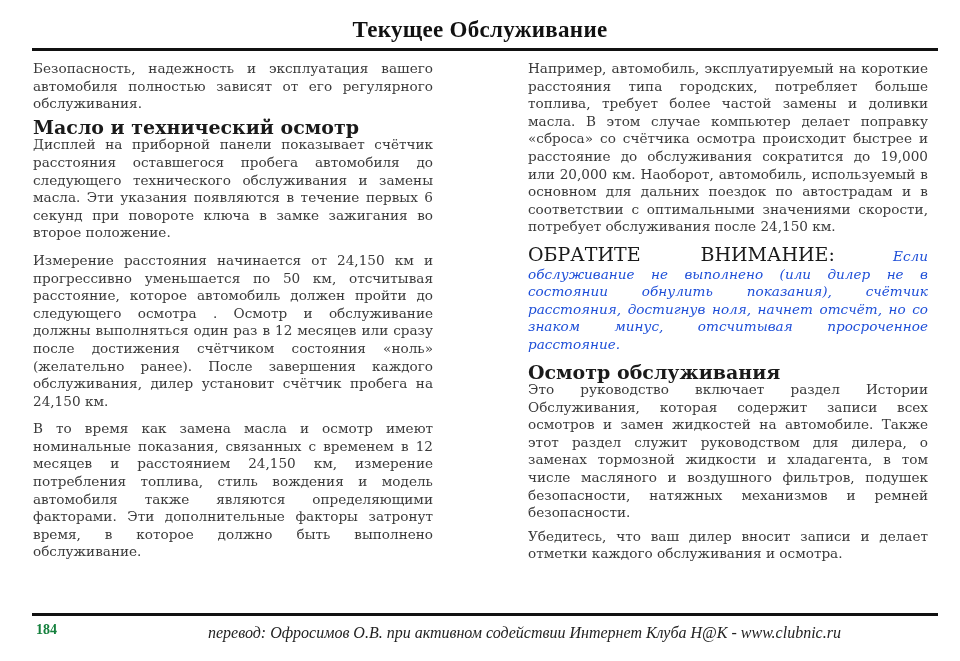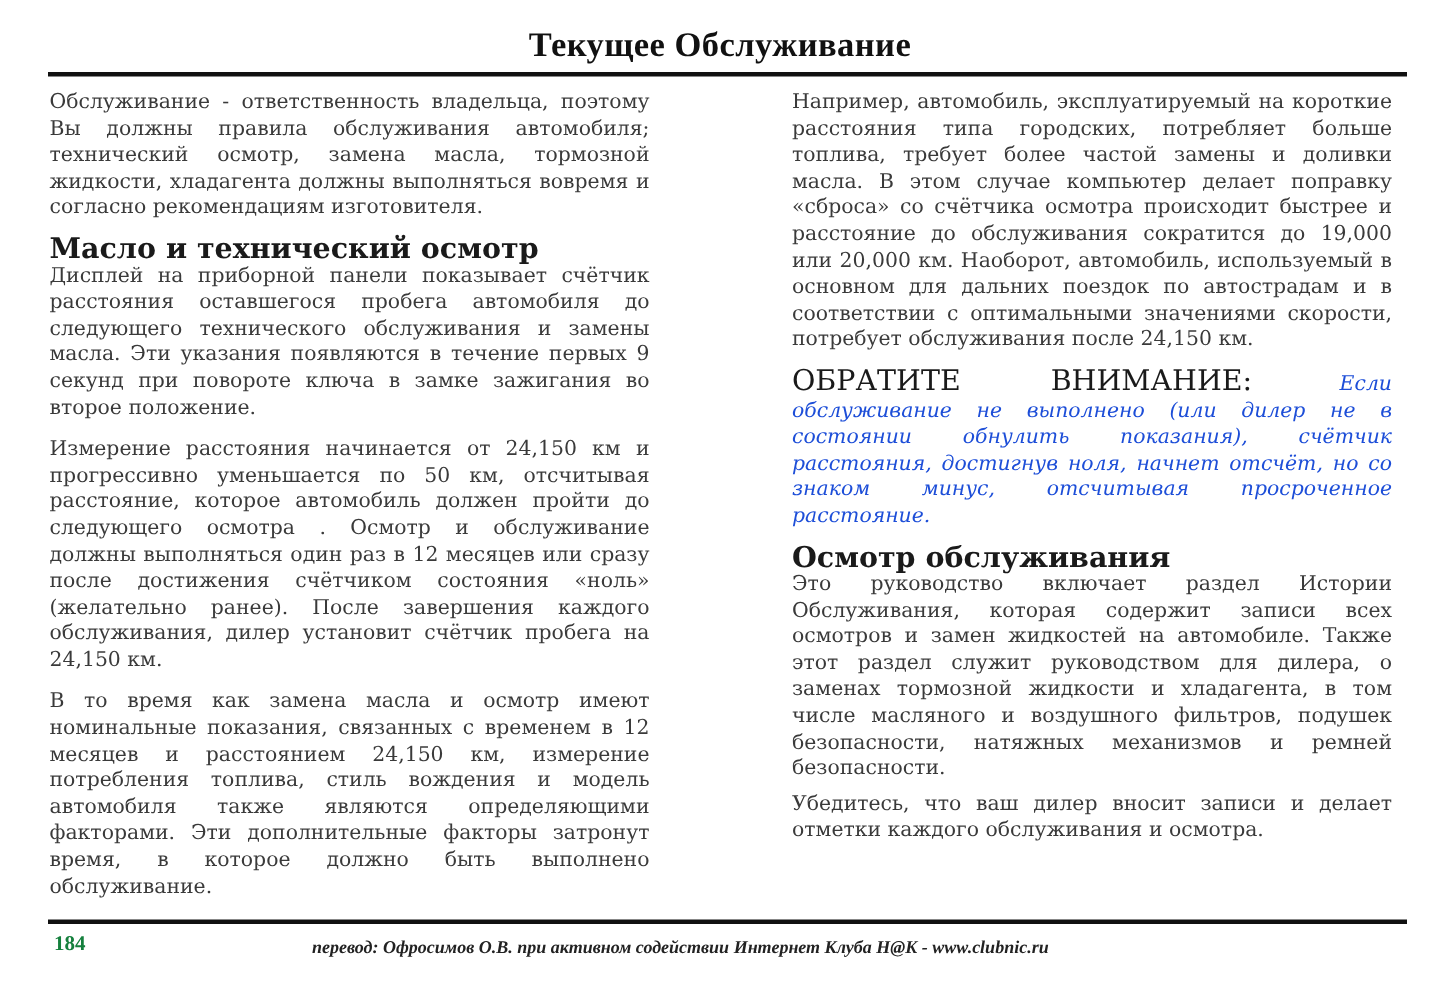--- a/index.html
+++ b/index.html
@@ -15,32 +15,32 @@
   .col-right { left: 528px; }
   .h1 { font-family: "DejaVu Serif", serif; font-weight: bold; font-size: 14.5px; color: #1a1a1a; margin: 0 0 4px 0; letter-spacing: 0.3px; }
   .h2 { font-weight: bold; font-size: 19px; color: #1a1a1a; margin: 0; }
   p { margin: 0 0 6px 0; }
   p.gap { margin-bottom: 10px; }
   .note-label { font-weight: normal; color: #1a1a1a; font-size: 19px; }
   .note-text { font-style: italic; color: #1d4ed8; }
   .footer-num { position: absolute; top: 622px; left: 36px; font-family: "Liberation Serif", serif;
                 font-weight: bold; font-size: 14px; color: #15803d; text-align: center; }
   .footer-credit { position: absolute; top: 624px; left: 208px; font-family: "Liberation Serif", serif;
-                   font-style: italic; font-weight: bold; font-size: 12px; color: #222; }
+                   font-style: italic; font-weight: normal; font-size: 16px; color: #222; }
 </style>
 </head>
 <body>
 
 <div class="page-title">Текущее Обслуживание</div>
 <div class="rule-top"></div>
 
 <div class="col col-left">
-  <p class="gap">Обслуживание - ответственность владельца, поэтому Вы должны правила обслуживания автомобиля; технический осмотр, замена масла, тормозной жидкости, хладагента должны выполняться вовремя и согласно рекомендациям изготовителя.</p>
+  <p>Безопасность, надежность и эксплуатация вашего автомобиля полностью зависят от его регулярного обслуживания.</p>
   <div class="h2">Масло и технический осмотр</div>
-  <p class="gap">Дисплей на приборной панели показывает счётчик расстояния оставшегося пробега автомобиля до следующего технического обслуживания и замены масла. Эти указания появляются в течение первых 9 секунд при повороте ключа в замке зажигания во второе положение.</p>
+  <p class="gap">Дисплей на приборной панели показывает счётчик расстояния оставшегося пробега автомобиля до следующего технического обслуживания и замены масла. Эти указания появляются в течение первых 6 секунд при повороте ключа в замке зажигания во второе положение.</p>
   <p class="gap">Измерение расстояния начинается от 24,150 км и прогрессивно уменьшается по 50 км, отсчитывая расстояние, которое автомобиль должен пройти до следующего осмотра . Осмотр и обслуживание должны выполняться один раз в 12 месяцев или сразу после достижения счётчиком состояния «ноль» (желательно ранее). После завершения каждого обслуживания, дилер установит счётчик пробега на 24,150 км.</p>
   <p>В то время как замена масла и осмотр имеют номинальные показания, связанных с временем в 12 месяцев и расстоянием 24,150 км, измерение потребления топлива, стиль вождения и модель автомобиля также являются определяющими факторами. Эти дополнительные факторы затронут время, в которое должно быть выполнено обслуживание.</p>
 </div>
 
 <div class="col col-right">
   <p class="gap">Например, автомобиль, эксплуатируемый на короткие расстояния типа городских, потребляет больше топлива, требует более частой замены и доливки масла. В этом случае компьютер делает поправку «сброса» со счётчика осмотра происходит быстрее и расстояние до обслуживания сократится до 19,000 или 20,000 км. Наоборот, автомобиль, используемый в основном для дальних поездок по автострадам и в соответствии с оптимальными значениями скорости, потребует обслуживания после 24,150 км.</p>
   <p class="gap">
     <span class="note-label">ОБРАТИТЕ ВНИМАНИЕ:</span>
     <span class="note-text">Если обслуживание не выполнено (или дилер не в состоянии обнулить показания), счётчик расстояния, достигнув ноля, начнет отсчёт, но со знаком минус, отсчитывая просроченное расстояние.</span>
   </p>

